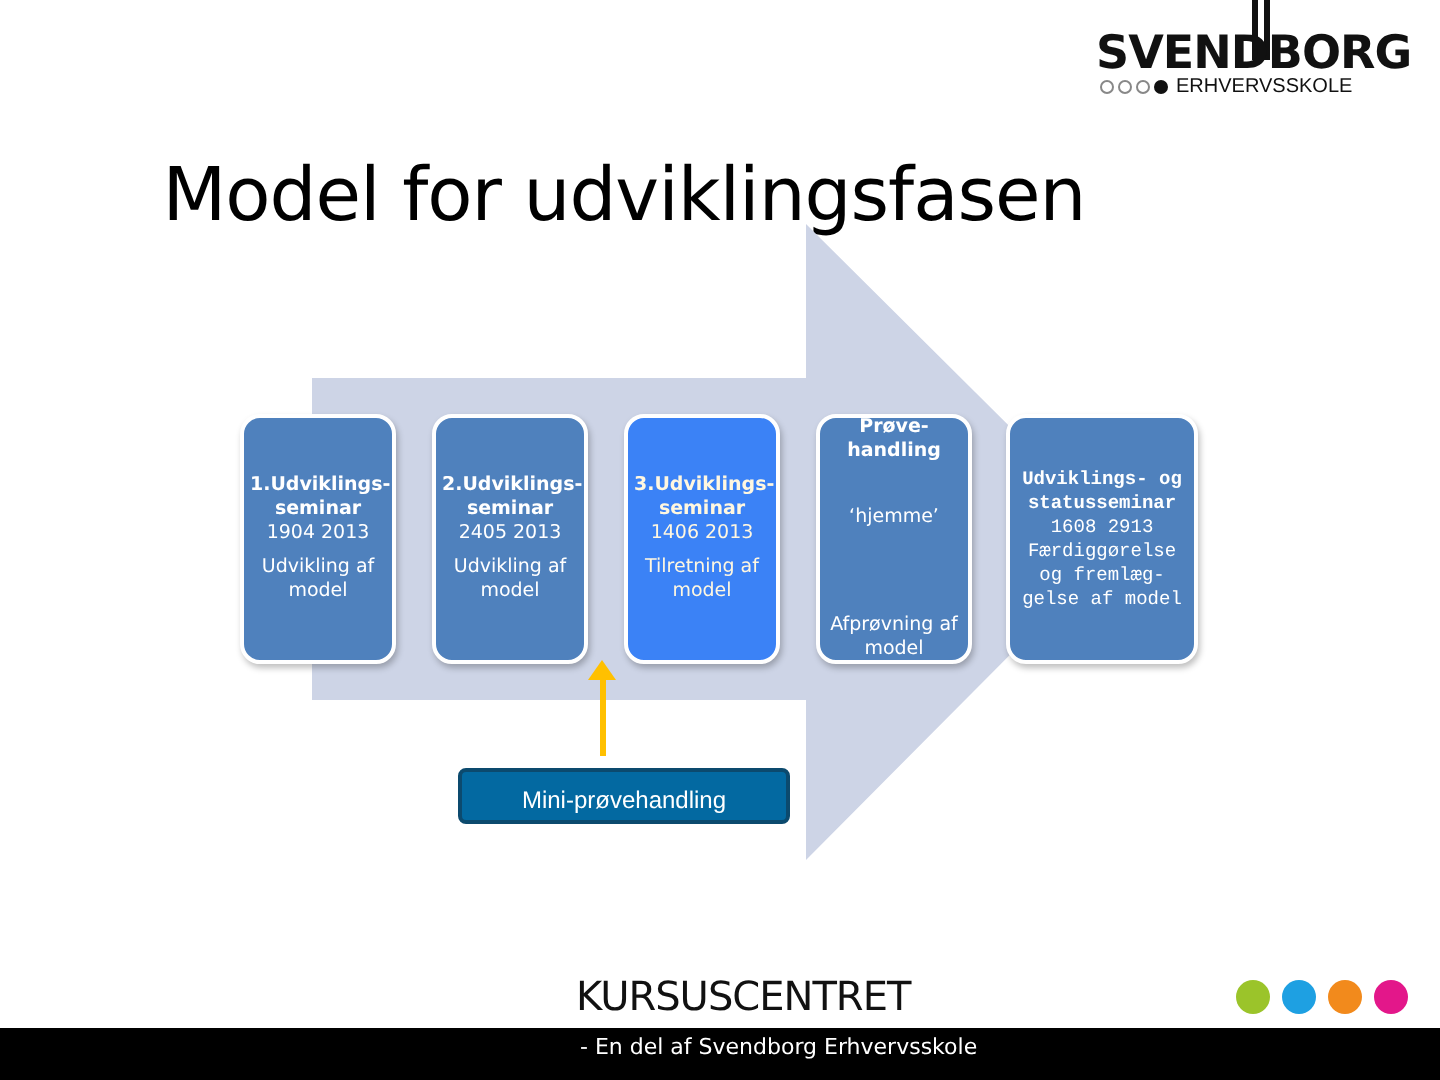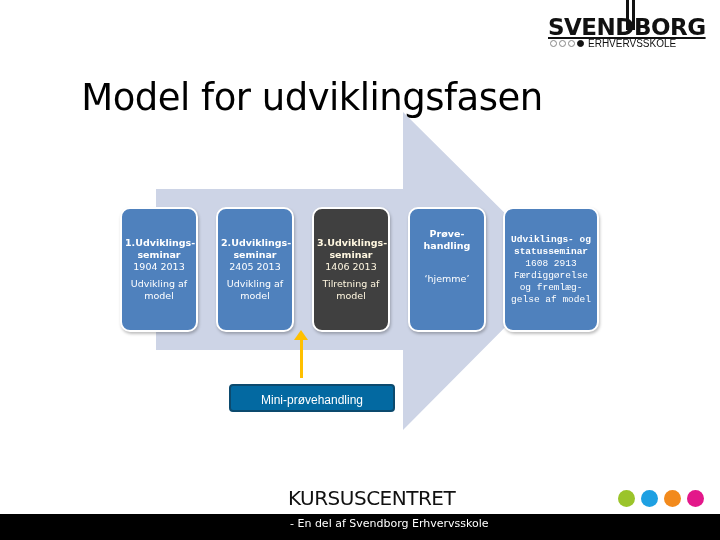--- a/index.html
+++ b/index.html
@@ -1,31 +1,31 @@
 <!DOCTYPE html>
 <html><head>
 <meta charset="utf-8">
 <style>
   html, body { margin:0; padding:0; }
   body { width:720px; height:540px; position:relative; background:#ffffff; overflow:hidden; font-family:"Liberation Sans", sans-serif; }
   .logo { position:absolute; left:548px; top:0; width:140px; height:52px; }
-  .logo-word { position:absolute; left:0; top:14px; font-family:"DejaVu Sans", sans-serif; font-weight:bold; font-size:23px; letter-spacing:-0.5px; color:#111;text-decoration:underline; }
+  .logo-word { position:absolute; left:0; top:14px; font-family:"DejaVu Sans", sans-serif; font-weight:bold; font-size:23px; letter-spacing:-0.5px; color:#111; }
   .logo-bar1, .logo-bar2 { position:absolute; top:0; width:3px; height:30px; background:#111; }
   .logo-bar1 { left:78px; } .logo-bar2 { left:84px; }
   .logo-sub { position:absolute; left:2px; top:38px; display:flex; align-items:center; gap:2px; }
   .logo-circle { width:7px; height:7px; border-radius:50%; border:1px solid #888; box-sizing:border-box; }
   .logo-circle.filled { background:#111; border-color:#111; }
   .logo-subtext { font-size:10px; color:#111; margin-left:2px; letter-spacing:0px; }
   .title { position:absolute; left:0; width:624px; top:76px; text-align:center; font-family:"DejaVu Sans", sans-serif; font-size:37px; color:#000; letter-spacing:-0.5px; }
   svg.arrow { position:absolute; left:0; top:0; }
   .box { position:absolute; top:207px; width:78px; height:125px; border-radius:10px; border:2px solid #fff; box-shadow:1px 2px 3px rgba(0,0,0,0.25); color:#fff; text-align:center; font-family:"DejaVu Sans", sans-serif; font-size:9.5px; line-height:12px; display:flex; flex-direction:column; justify-content:center; box-sizing:border-box; padding:0 3px; }
   .box .b { font-weight:bold; }
   .box .gap { height:5px; }
   .box.blue { background:#4f81bd; }
-  .box.yellow { background:#404040; color:#fff7e0; }
+  .box.yellow { background:#3b82f6; color:#fff7e0; }
   .box.last { top:207px; height:125px; width:96px;font-family:Liberation Mono, monospace; }
   .mini-arrow { position:absolute; left:300px; top:333px; width:3px; height:45px; background:#ffc000; }
   .mini-arrow-head { position:absolute; left:294px; top:330px; width:0; height:0; border-left:7px solid transparent; border-right:7px solid transparent; border-bottom:10px solid #ffc000; }
   .mini-label { position:absolute; left:229px; top:384px; width:166px; height:28px; background:#0369a1; border:2px solid #0c4a6e; border-radius:4px; color:#fff; font-size:12px; line-height:28px; text-align:center; box-sizing:border-box; }
   .footer-title { position:absolute; left:288px; top:486px; font-family:"DejaVu Sans", sans-serif; font-size:20px; color:#111; letter-spacing:-0.5px; }
   .footer-bar { position:absolute; left:0; top:514px; width:720px; height:26px; background:#000; }
   .footer-sub { position:absolute; left:290px; top:517px; font-family:"DejaVu Sans", sans-serif; font-size:11px; color:#fff; }
   .dots { position:absolute; left:618px; top:490px; display:flex; gap:6px; }
   .dot { width:17px; height:17px; border-radius:50%; }
 </style>
@@ -69,20 +69,21 @@
   <div class="b">3.Udviklings-seminar</div>
   <div>1406 2013</div>
   <div class="gap"></div>
   <div>Tilretning af model</div>
 </div>
 
 <div class="box blue" style="left:408px;gap:21px;">
   <div class="b">Prøve-handling</div>
   <div>‘hjemme’</div>
   <div class="gap"></div>
+  <div>Afprøvning af model</div>
 </div>
 
 <div class="box blue last" style="left:503px;">
   <div class="b">Udviklings- og statusseminar</div>
   <div>1608 2913</div>
   <div>Færdiggørelse og fremlæg-gelse af model</div>
 </div>
 
 <div class="mini-arrow-head"></div>
 <div class="mini-arrow"></div>

